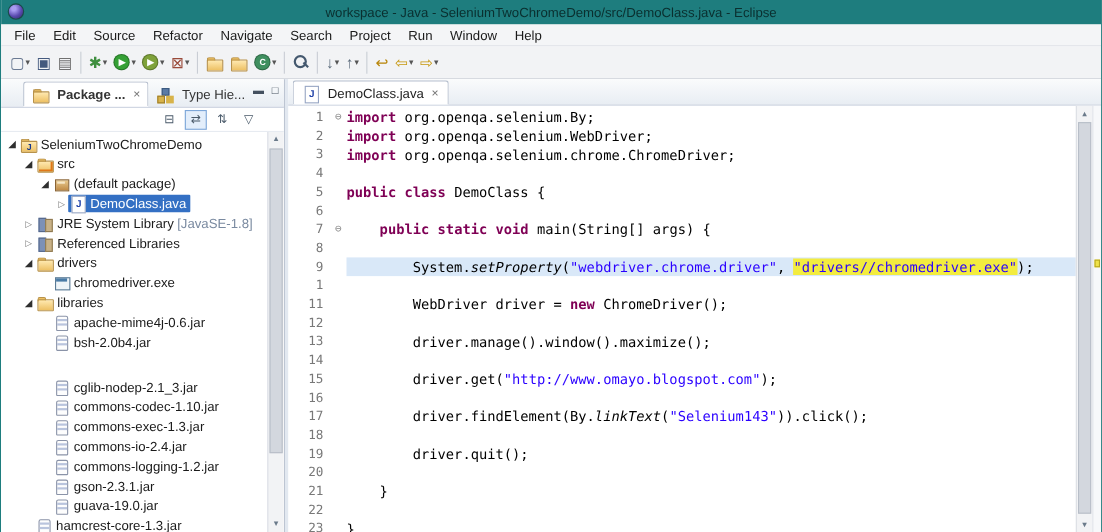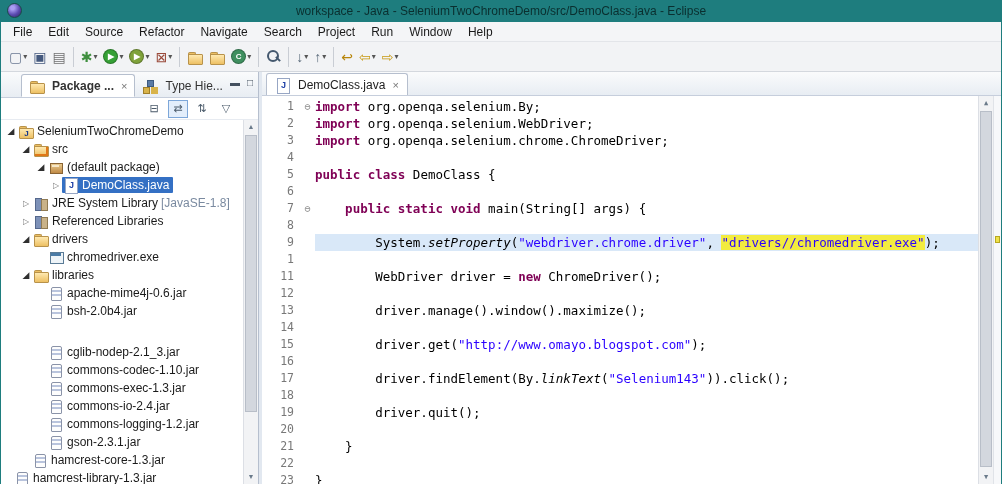--- a/index.html
+++ b/index.html
@@ -368,20 +368,27 @@
               <span class="tree-label">commons-logging-1.2.jar</span>
             </span>
           </div>
           <div class="tree-row" style="padding-left: 34px;">
             <span class="arr"></span>
             <span class="row-body">
               <span class="ic ic-jar"></span>
               <span class="tree-label">gson-2.3.1.jar</span>
             </span>
           </div>
+          <div class="tree-row" style="padding-left: 34px;">
+            <span class="arr"></span>
+            <span class="row-body">
+              <span class="ic ic-jar"></span>
+              <span class="tree-label">guava-19.0.jar</span>
+            </span>
+          </div>
           <div class="tree-row" style="padding-left: 18px;">
             <span class="arr"></span>
             <span class="row-body">
               <span class="ic ic-jar"></span>
               <span class="tree-label">hamcrest-core-1.3.jar</span>
             </span>
           </div>
           <div class="tree-row" style="">
             <span class="arr"></span>
             <span class="row-body">

